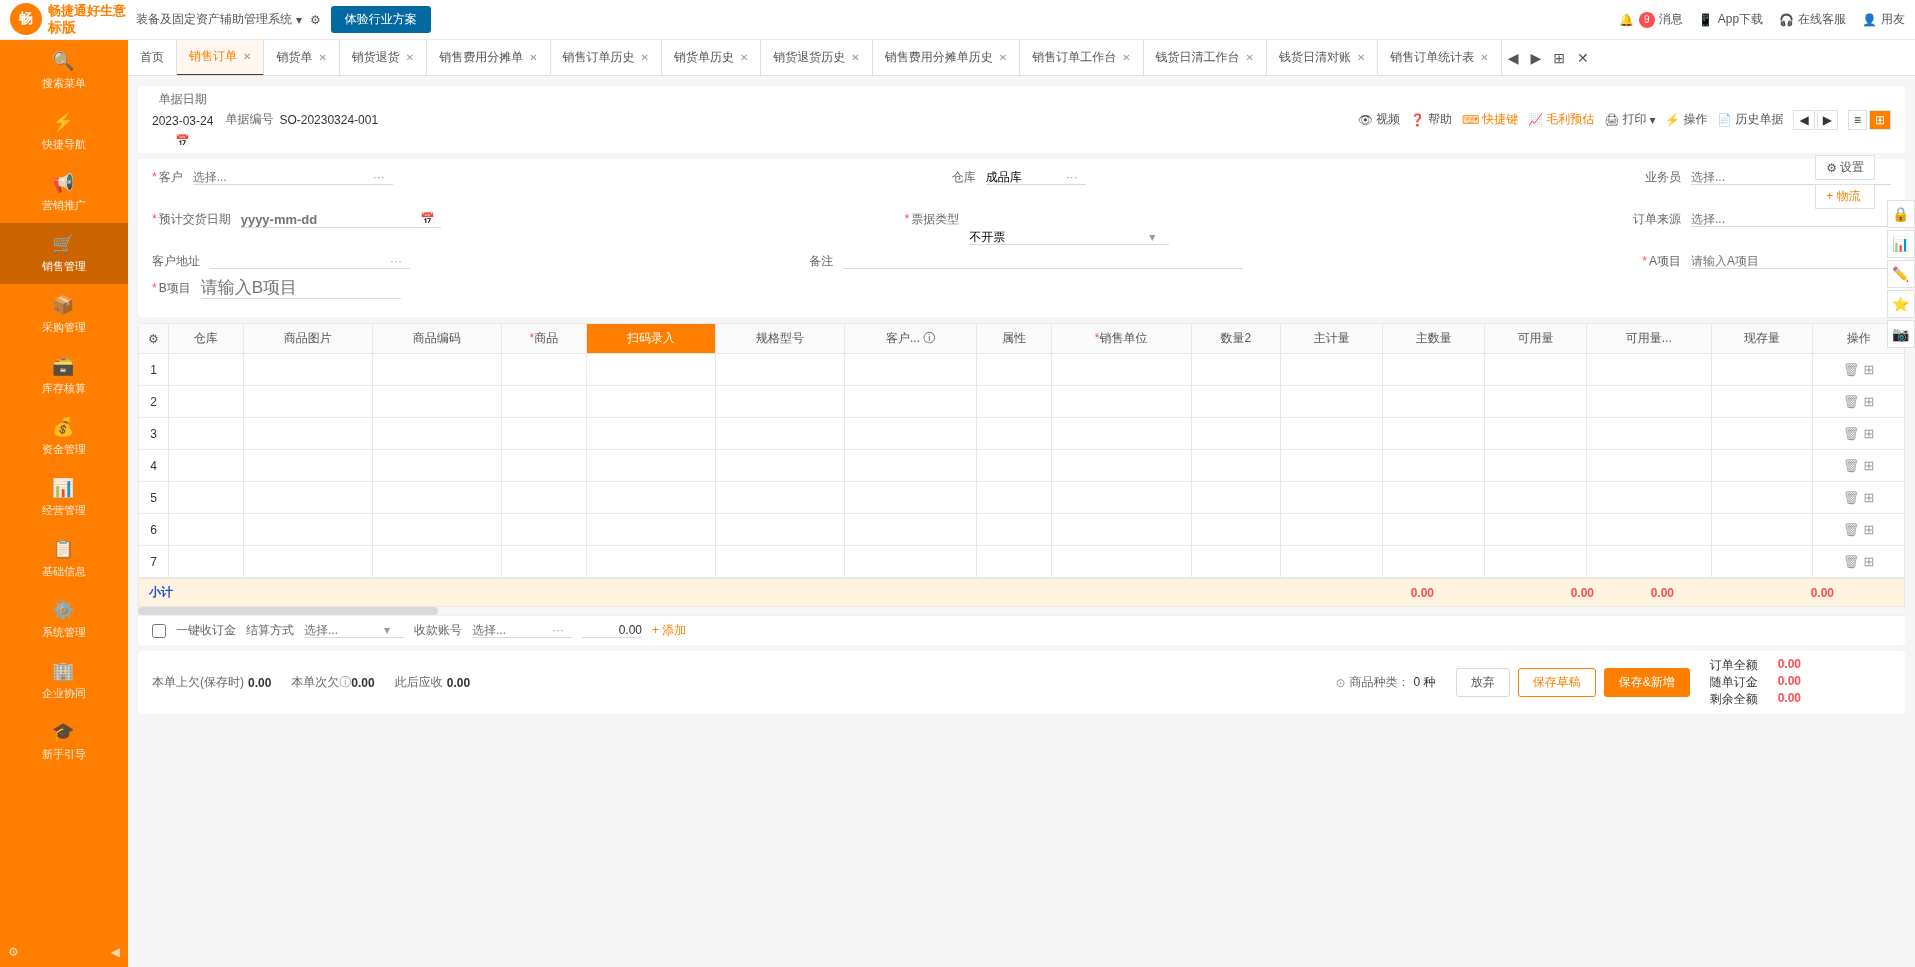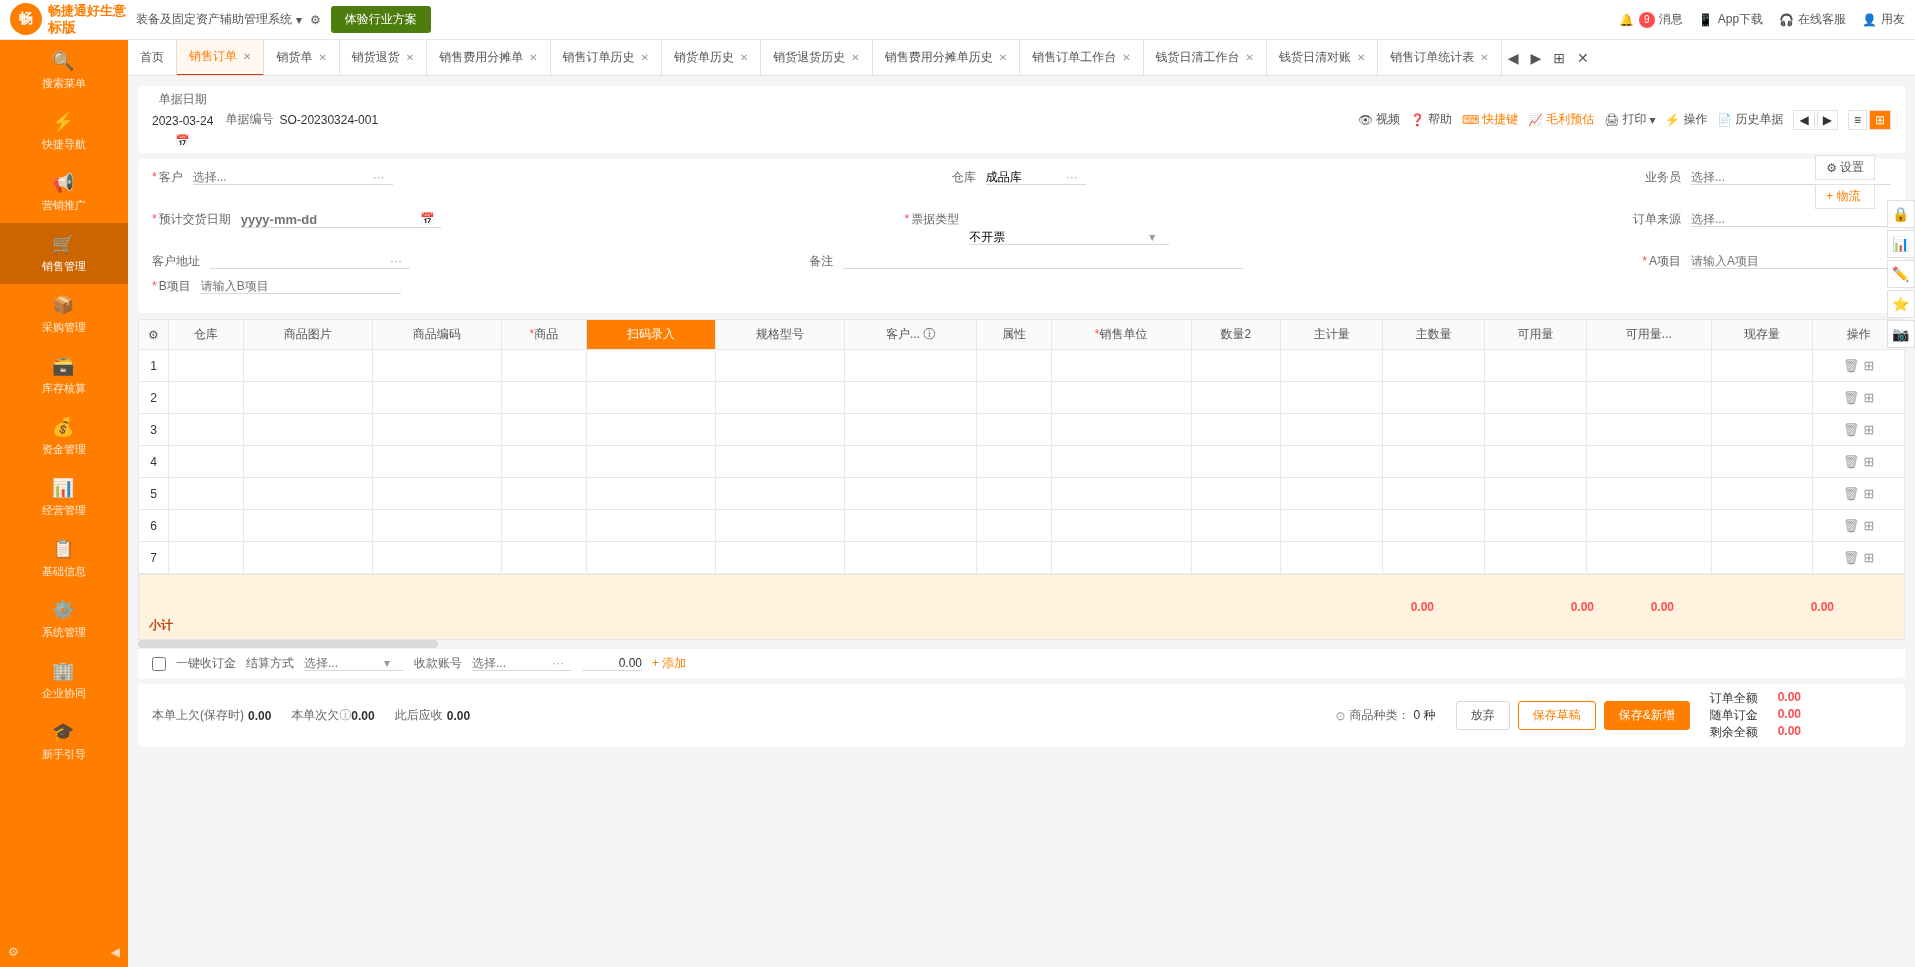--- a/index.html
+++ b/index.html
@@ -13,53 +13,53 @@
     .content-area { flex: 1; display: flex; flex-direction: column; overflow: hidden; }
     .tab-bar { height: 36px; background: #fff; display: flex; align-items: center; border-bottom: 1px solid #e0e0e0; overflow: hidden; flex-shrink: 0; }
     .page-content { flex: 1; overflow: auto; padding: 10px; background: #f5f5f5; }
 
     
     .top-bar-logo { display: flex; align-items: center; gap: 6px; }
     .logo-icon { width: 32px; height: 32px; background: #ff7e00; border-radius: 50%; display: flex; align-items: center; justify-content: center; color: white; font-weight: bold; font-size: 14px; }
     .logo-text { font-size: 13px; color: #ff7e00; font-weight: bold; line-height: 1.2; }
     .top-bar-system { margin-left: 10px; font-size: 12px; color: #555; display: flex; align-items: center; gap: 4px; }
     .top-bar-solution { margin-left: 10px; }
-    .btn-solution { background: #4d7c0f; color: white; border: none; padding: 5px 14px; border-radius: 3px; cursor: pointer; font-size: 12px; }
+    .btn-solution { background: #0369a1; color: white; border: none; padding: 5px 14px; border-radius: 3px; cursor: pointer; font-size: 12px; }
     .top-bar-right { margin-left: auto; display: flex; align-items: center; gap: 16px; }
     .top-bar-right-item { display: flex; align-items: center; gap: 4px; font-size: 12px; color: #555; cursor: pointer; }
     .badge { background: #ff4d4f; color: white; border-radius: 50%; width: 16px; height: 16px; font-size: 10px; display: flex; align-items: center; justify-content: center; }
 
     
     .sidebar-item { display: flex; flex-direction: column; align-items: center; padding: 10px 5px; cursor: pointer; color: rgba(255,255,255,0.85); font-size: 11px; gap: 4px; }
     .sidebar-item.active { background: rgba(0,0,0,0.2); color: white; }
     .sidebar-icon { font-size: 18px; }
 
     
     .tab-item { display: flex; align-items: center; padding: 0 12px; height: 36px; border-right: 1px solid #e0e0e0; cursor: pointer; white-space: nowrap; font-size: 12px; color: #555; flex-shrink: 0; }
-    .tab-item.active { background: #fff7f0; color: #ff7e00; border-bottom: 2px solid #c2410c; }
+    .tab-item.active { background: #fff7f0; color: #ff7e00; border-bottom: 2px solid #404040; }
     .tab-item .tab-close { margin-left: 6px; color: #999; font-size: 10px; }
     .tab-nav-btn { padding: 0 6px; cursor: pointer; color: #555; font-size: 14px; height: 36px; display: flex; align-items: center; }
 
     
     .form-card { background: white; border-radius: 4px; padding: 10px 14px; margin-bottom: 6px; }
     .form-row { display: flex; align-items: center; gap: 10px; margin-bottom: 8px; }
     .form-label { color: #666; font-size: 12px; white-space: nowrap; }
     .form-label.required::before { content: '*'; color: #ff4d4f; margin-right: 2px; }
     .toolbar-btn { font-size: 12px; color: #555; cursor: pointer; display: flex; align-items: center; gap: 3px; }
     .toolbar-btn.orange { color: #ff7e00; }
     .table-tab { padding: 6px 14px; cursor: pointer; font-size: 13px; color: #555; }
     .table-tab.active { color: #ff7e00; border-bottom: 2px solid #ff7e00; margin-bottom: -2px; }
 
     .data-table { width: 100%; border-collapse: collapse; font-size: 12px; }
     .data-table th { background: #fafafa; border: 1px solid #e8e8e8; padding: 6px 4px; text-align: center; font-weight: normal; color: #555; white-space: nowrap; }
     .data-table td { border: 1px solid #e8e8e8; padding: 5px 4px; text-align: center; color: #333; height: 32px; }
 
     
     .table-footer { background: #fff3e0; display: flex; align-items: center; padding: 5px 10px; font-size: 12px; border: 1px solid #e8e8e8; }
-    .footer-label { color: #c2410c; font-weight: bold; margin-top: 37px; }
+    .footer-label { color: #1d4ed8; font-weight: bold; }
     .footer-value { color: #ff4d4f; font-weight: bold; min-width: 80px; text-align: right; }
 
     .scrollbar-area { height: 8px; background: #f5f5f5; }
     .scrollbar-thumb { width: 300px; height: 8px; background: #d9d9d9; border-radius: 4px; }
     .order-summary { text-align: right; font-size: 12px; margin-right: 10px; }
     .order-summary-row { display: flex; justify-content: space-between; gap: 20px; }
     .amount-val { color: #ff4d4f; font-weight: bold; }
 
     
     .btn { padding: 5px 14px; border-radius: 3px; cursor: pointer; font-size: 12px; border: 1px solid #d9d9d9; background: white; }
@@ -351,21 +351,21 @@
             <span style="flex:1"></span>
             <span class="form-label required">A项目</span>
             <div style="display:flex;align-items:center;border-bottom:1px solid #d9d9d9;min-width:200px;">
               <input type="text" style="border: none; outline: none; font-size: 12px; color: rgb(153, 153, 153); background: transparent; width: 180px;" placeholder="请输入A项目">
             </div>
           </div>
 
           <div class="form-row">
             <span class="form-label required">B项目</span>
             <div style="display:flex;align-items:center;border-bottom:1px solid #d9d9d9;min-width:200px;">
-              <input type="text" style="border: none; outline: none; font-size: 12px; color: #6d28d9; background: transparent; width: 180px;" placeholder="请输入B项目">
+              <input type="text" style="border: none; outline: none; font-size: 17px; color: #6d28d9; background: transparent; width: 180px;" placeholder="请输入B项目">
             </div>
           </div>
         </div>
 
         <div style="background:white;border-radius:4px;padding:0;overflow:hidden;">
 
 
           <div style="overflow-x:auto;">
             <table class="data-table">
               <thead>

